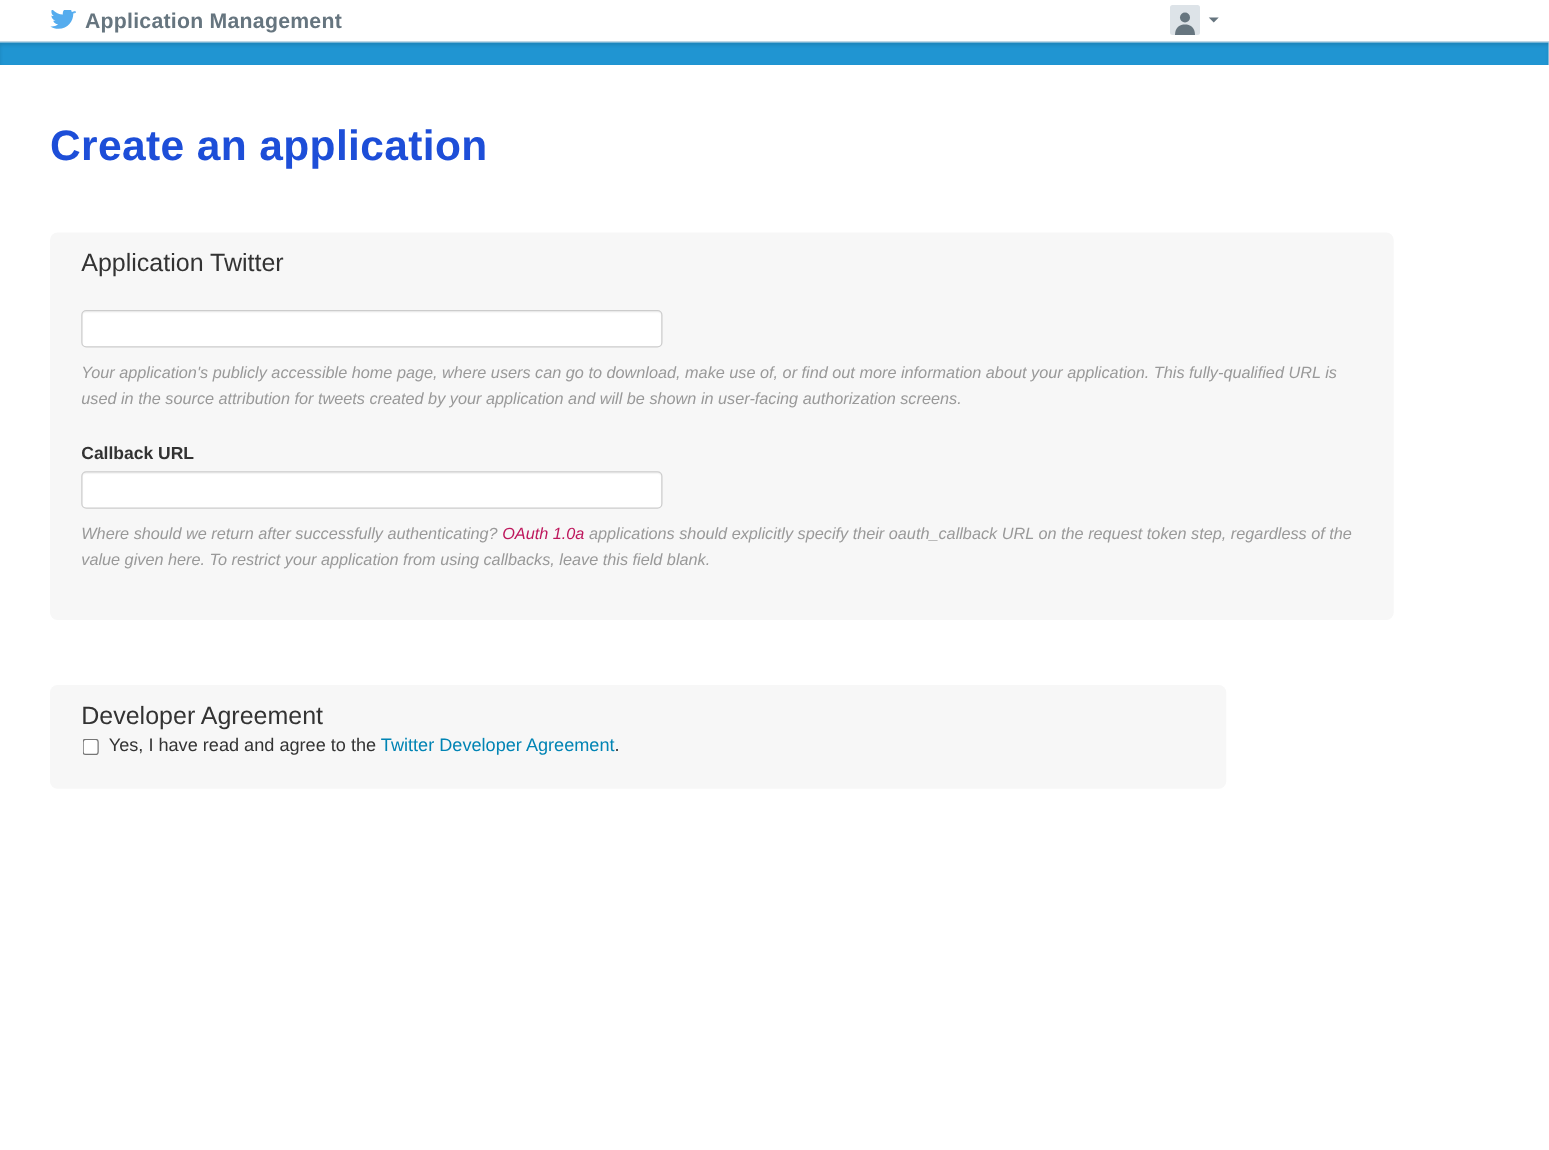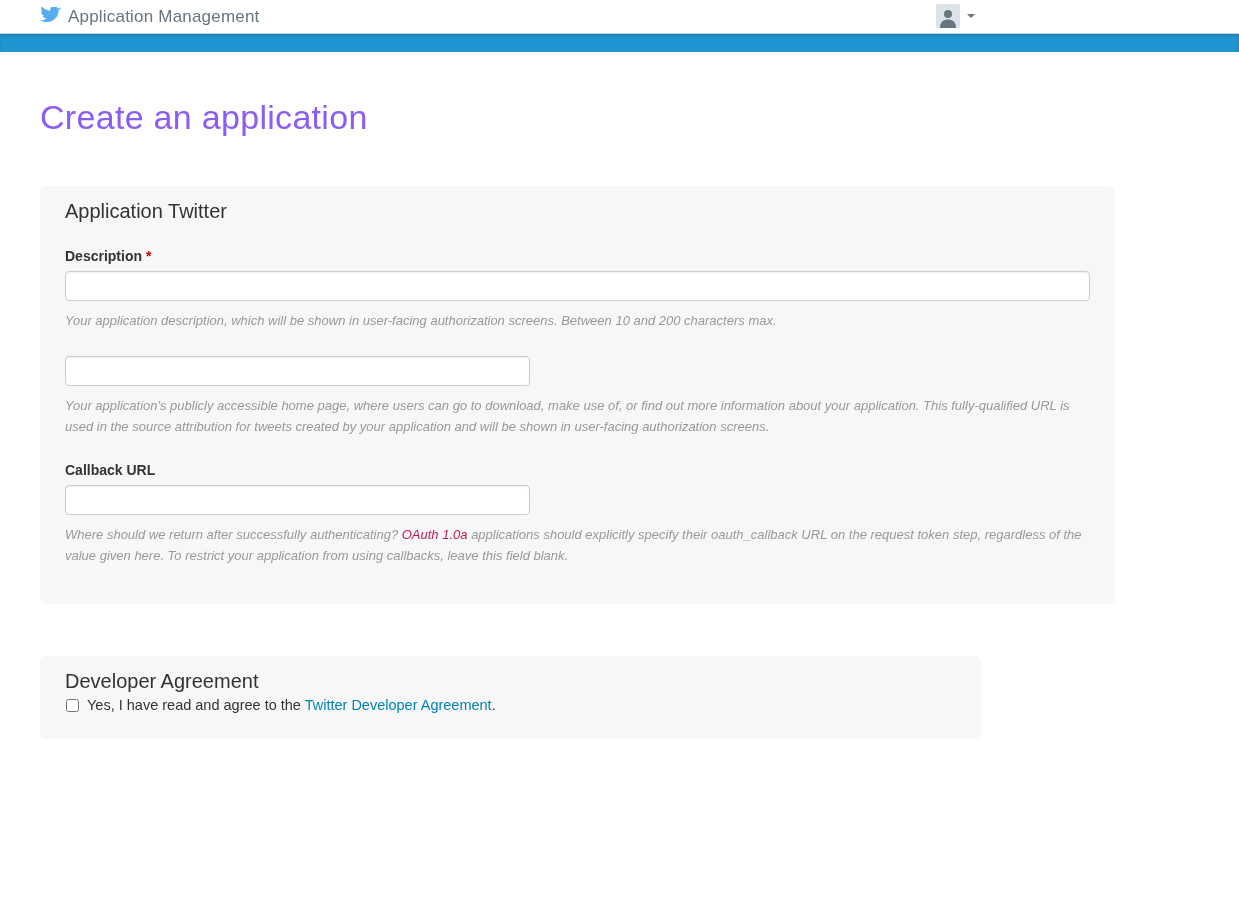--- a/index.html
+++ b/index.html
@@ -14,24 +14,25 @@
   
   .topbar {
     height: 33px;
     background: #fff;
     position: relative;
     display: flex;
     align-items: center;
   }
   .brand {
     display: flex;
-    align-items: flex-start;
+    align-items: center;
     margin-left: 40px;
     cursor: pointer;
     text-decoration: none;
+    font-weight: bold;
   }
   .brand svg { display: block; }
   .brand-title {
     font-size: 17px;
     color: #66757f;
     margin-left: 7px;
     letter-spacing: 0.2px;
   }
   .user-menu {
     position: absolute;
@@ -65,22 +66,22 @@
     background: #2095d2;
     border-top: 1px solid #c9d4da;
     box-shadow: inset 0 2px 3px rgba(0,0,0,0.12);
   }
 
   
   main { padding: 0 40px; }
   h1.page-title {
     margin: 46px 0 0 0;
     font-size: 34px;
-    font-weight: normal;
-    color: #8b5cf6;
+    font-weight: bold;
+    color: #1d4ed8;
     letter-spacing: 0.3px;
   }
 
   .panel {
     background: #f7f7f7;
     border-radius: 6px;
     padding: 14px 25px 24px 25px;
   }
   .panel-details {
     margin-top: 49px;
@@ -181,25 +182,20 @@
 
 <div class="accent-bar"></div>
 
 <main>
   <h1 class="page-title">Create an application</h1>
 
   <section class="panel panel-details">
     <h2>Application Twitter</h2>
 
 
-    <div class="form-group">
-      <label><span>Description</span> <span class="req">*</span></label>
-      <input type="text" class="text w-full" value="" style="">
-      <p class="help">Your application description, which will be shown in user-facing authorization screens. Between 10 and 200 characters max.</p>
-    </div>
 
     <div class="form-group">
       <input type="text" class="text w-url" value="" style="">
       <p class="help">
         <span>Your application's publicly accessible home page, where users can go to download, make use of, or find out more information about your application. This fully-qualified URL is used in the source attribution for tweets created by your application and will be shown in user-facing authorization screens.</span><br>
       </p>
     </div>
 
     <div class="form-group">
       <label>Callback URL</label>

